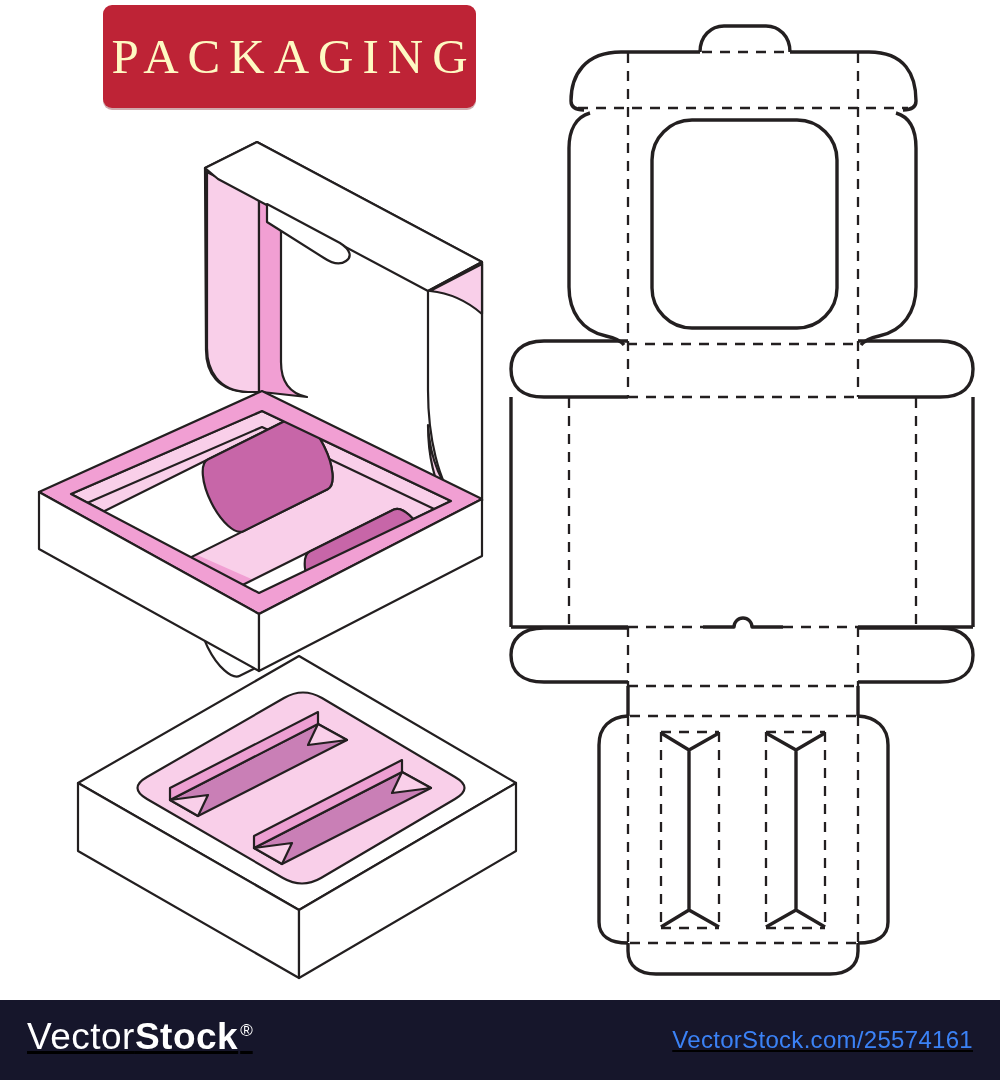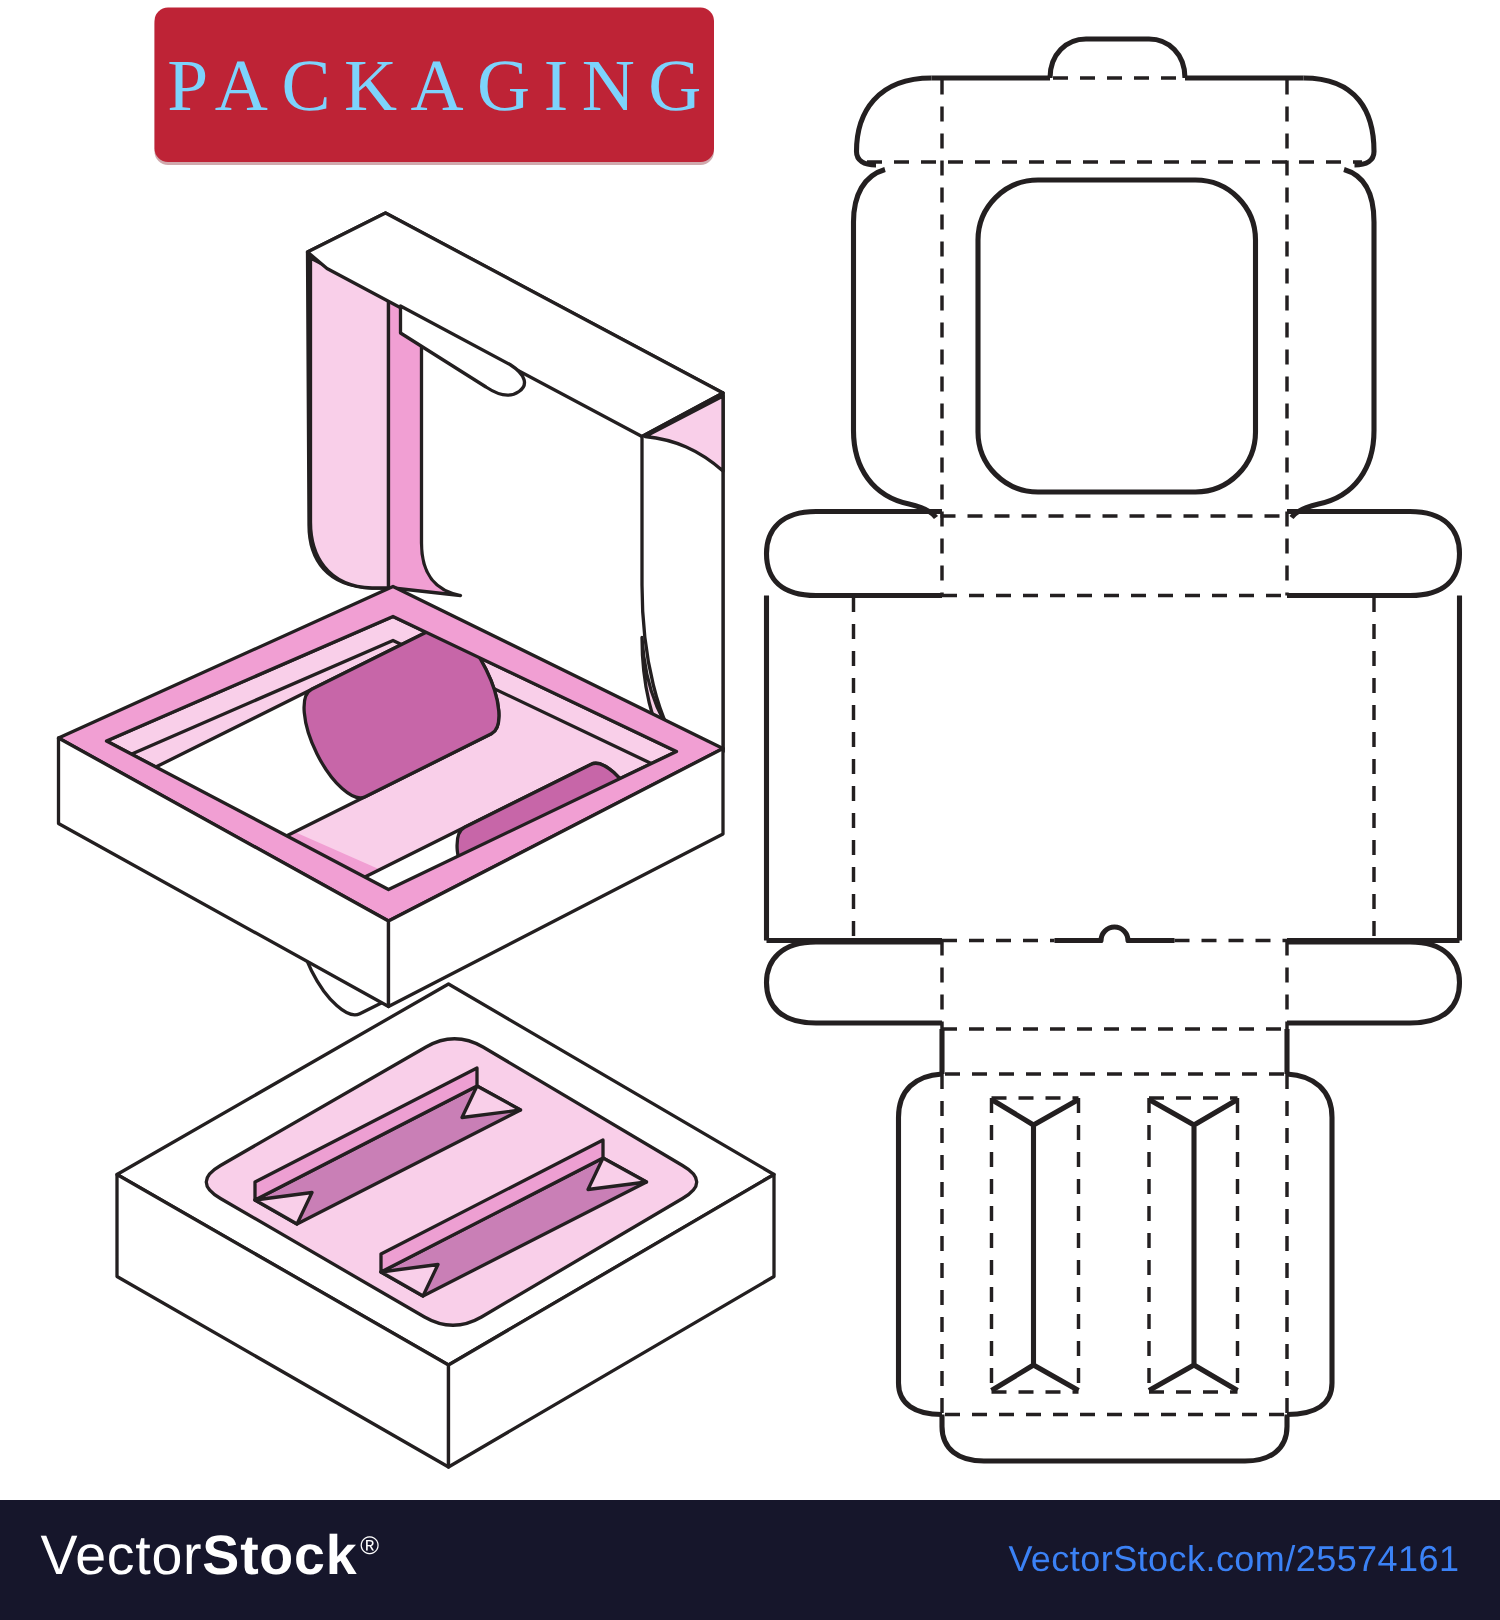--- a/index.html
+++ b/index.html
@@ -2,26 +2,26 @@
 <html><head>
 <meta charset="utf-8">
 <style>
   html,body{margin:0;padding:0;background:#ffffff;}
   .page{position:relative;width:1000px;height:1080px;background:#ffffff;overflow:hidden;
         font-family:"Liberation Sans",sans-serif;}
   
   .banner{position:absolute;left:103px;top:5px;width:373px;height:103px;
           background:#BE2336;border-radius:9px;display:flex;align-items:center;justify-content:center;
           box-shadow:0 2px 0 rgba(120,10,20,.35);}
-  .banner-label{font-family:"Liberation Serif","DejaVu Serif",serif;font-size:49px;color:#7dd3fc;
+  .banner-label{font-family:"Liberation Serif","DejaVu Serif",serif;font-size:49px;color:#fef9c3;
           letter-spacing:9px;padding-left:9px;white-space:nowrap;}
   
   .footer{position:absolute;left:0;top:1000px;width:1000px;height:80px;background:#16162B;
           display:flex;align-items:center;justify-content:space-between;
-          padding:0 27px;box-sizing:border-box;}
+          padding:0 27px;box-sizing:border-box;text-decoration:underline;}
   .logo{color:#ffffff;font-size:37px;line-height:80px;white-space:nowrap;}
   .logo .lt{font-weight:400;letter-spacing:.5px;}
   .logo .bd{font-weight:700;letter-spacing:.5px;}
   .logo .reg{font-size:17px;font-weight:400;position:relative;top:-13px;margin-left:2px;}
   .site-ref{color:#3b82f6;font-size:24px;letter-spacing:.3px;white-space:nowrap;}
   
   svg.art{position:absolute;left:0;top:0;}
   .s{stroke:#231F20;stroke-width:2.2;stroke-linejoin:round;}
   .sw{stroke:#231F20;stroke-width:2.2;stroke-linejoin:round;fill:#ffffff;}
   .nf{fill:none;}

